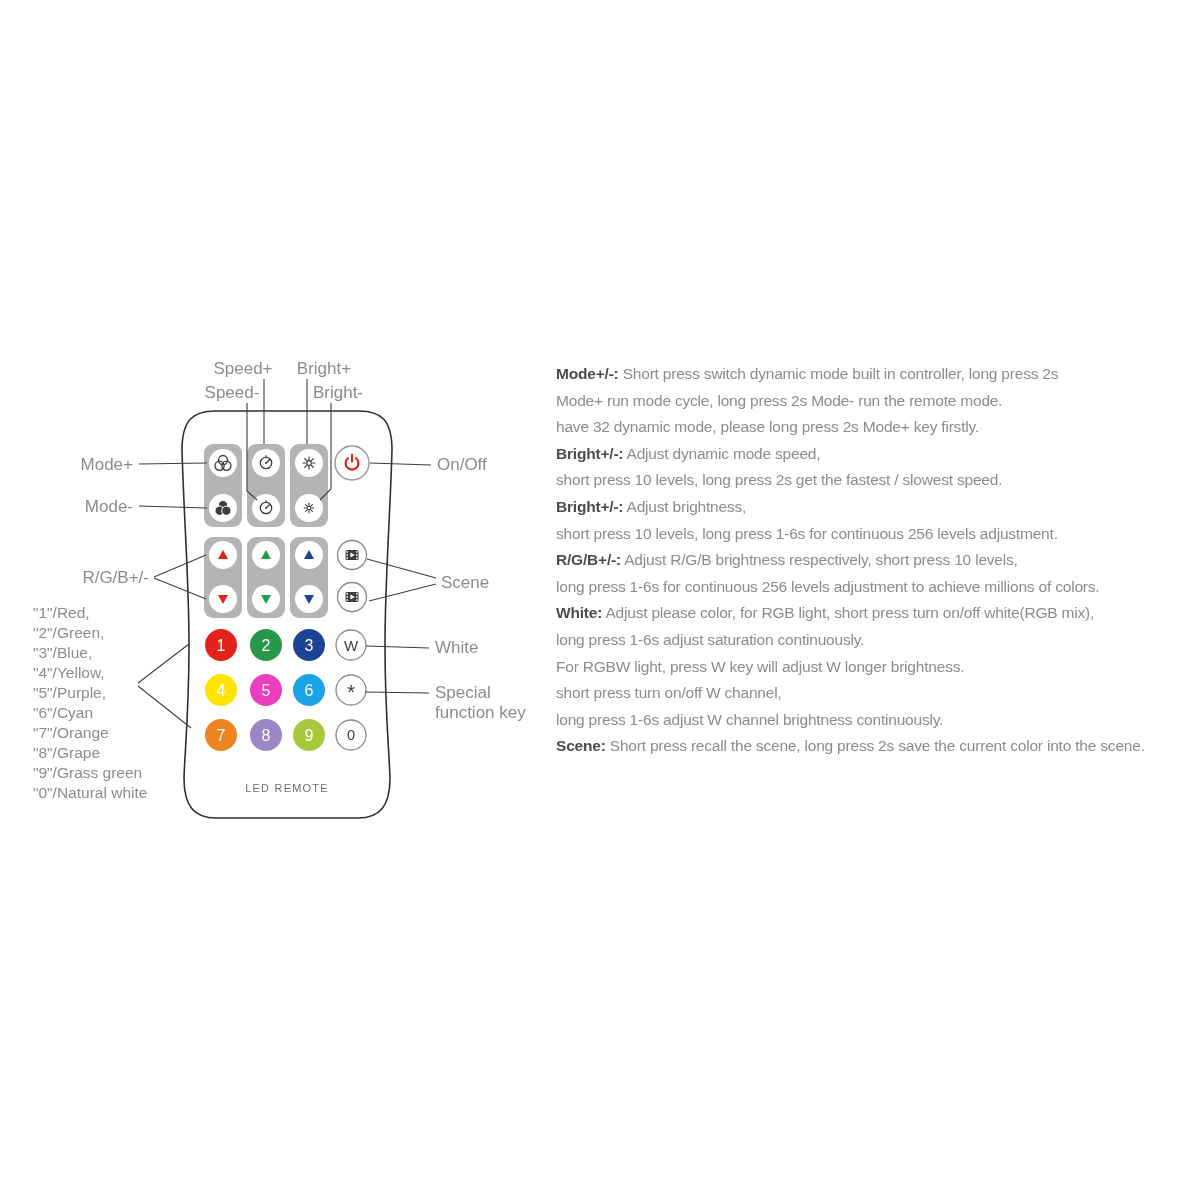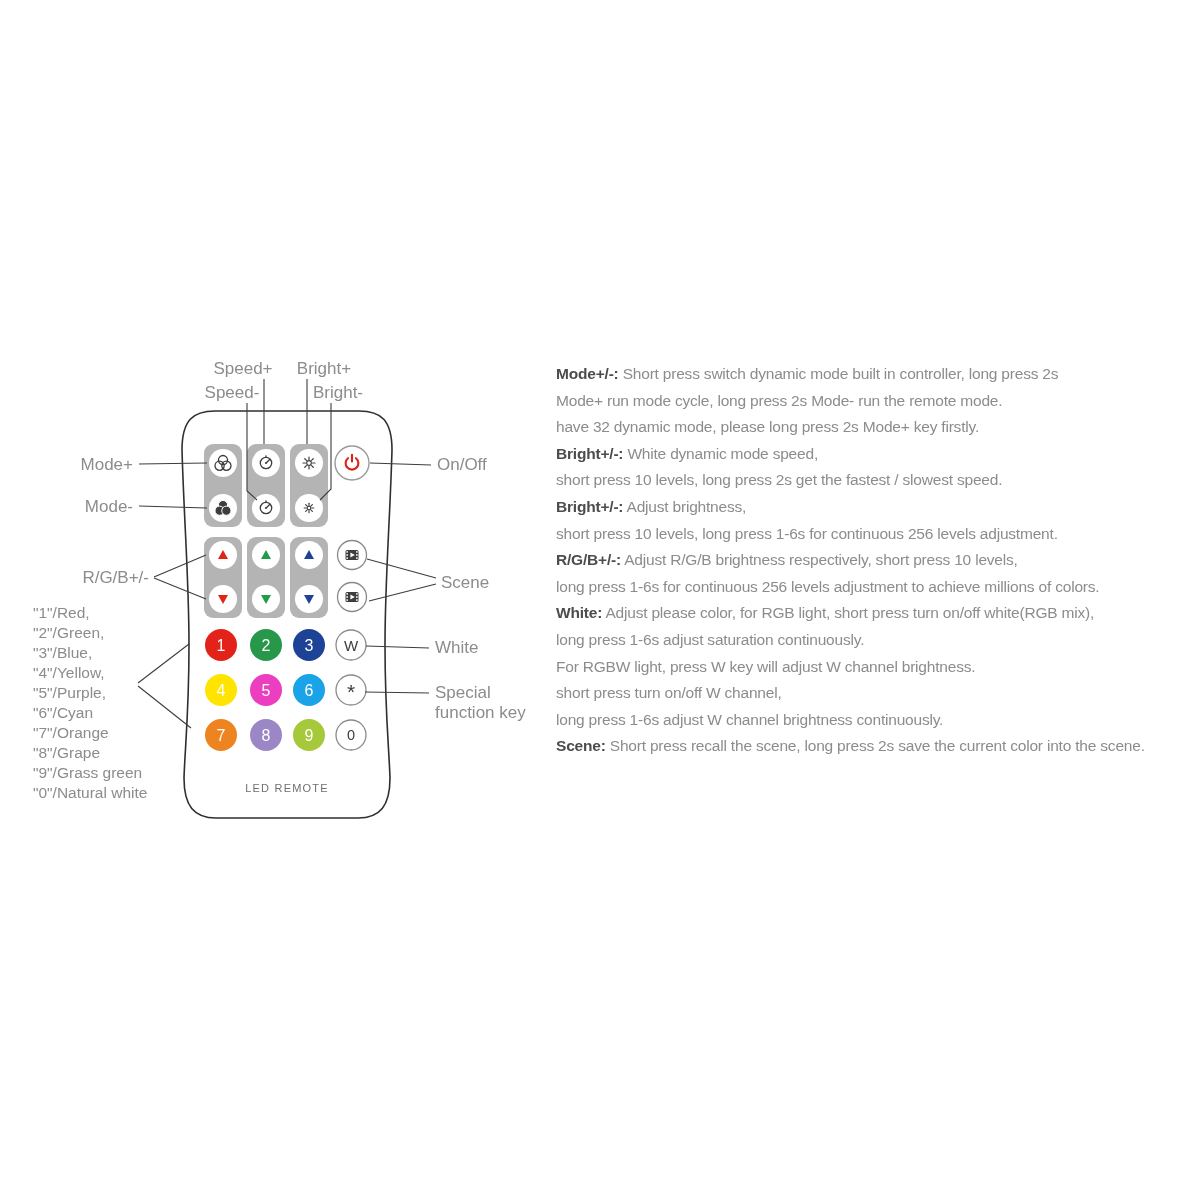--- a/index.html
+++ b/index.html
@@ -220,27 +220,27 @@
       <text class="legend" x="33" y="758">"8"/Grape</text>
       <text class="legend" x="33" y="778">"9"/Grass green</text>
       <text class="legend" x="33" y="798">"0"/Natural white</text>
     </g>
   </svg>
 
   <div class="desc">
     <div class="dline"><span class="dbold">Mode+/-:</span><span> Short press switch dynamic mode built in controller, long press 2s</span></div>
     <div class="dline"><span class="dbold"></span><span>Mode+ run mode cycle, long press 2s Mode- run the remote mode.</span></div>
     <div class="dline"><span class="dbold"></span><span>have 32 dynamic mode, please long press 2s Mode+ key firstly.</span></div>
-    <div class="dline"><span class="dbold">Bright+/-:</span><span> White dynamic mode speed,</span></div>
+    <div class="dline"><span class="dbold">Bright+/-:</span><span> Adjust dynamic mode speed,</span></div>
     <div class="dline"><span class="dbold"></span><span>short press 10 levels, long press 2s get the fastest / slowest speed.</span></div>
     <div class="dline"><span class="dbold">Bright+/-:</span><span> Adjust brightness,</span></div>
     <div class="dline"><span class="dbold"></span><span>short press 10 levels, long press 1-6s for continuous 256 levels adjustment.</span></div>
     <div class="dline"><span class="dbold">R/G/B+/-:</span><span> Adjust R/G/B brightness respectively, short press 10 levels,</span></div>
     <div class="dline"><span class="dbold"></span><span>long press 1-6s for continuous 256 levels adjustment to achieve millions of colors.</span></div>
     <div class="dline"><span class="dbold">White:</span><span> Adjust please color, for RGB light, short press turn on/off white(RGB mix),</span></div>
     <div class="dline"><span class="dbold"></span><span>long press 1-6s adjust saturation continuously.</span></div>
-    <div class="dline"><span class="dbold"></span><span>For RGBW light, press W key will adjust W channel brightness.</span></div>
+    <div class="dline"><span class="dbold"></span><span>For RGBW light, press W key will adjust W longer brightness.</span></div>
     <div class="dline"><span class="dbold"></span><span>short press turn on/off W channel,</span></div>
     <div class="dline"><span class="dbold"></span><span>long press 1-6s adjust W channel brightness continuously.</span></div>
     <div class="dline"><span class="dbold">Scene:</span><span> Short press recall the scene, long press 2s save the current color into the scene.</span></div>
   </div>
 
 </div>
 
 </body></html>

